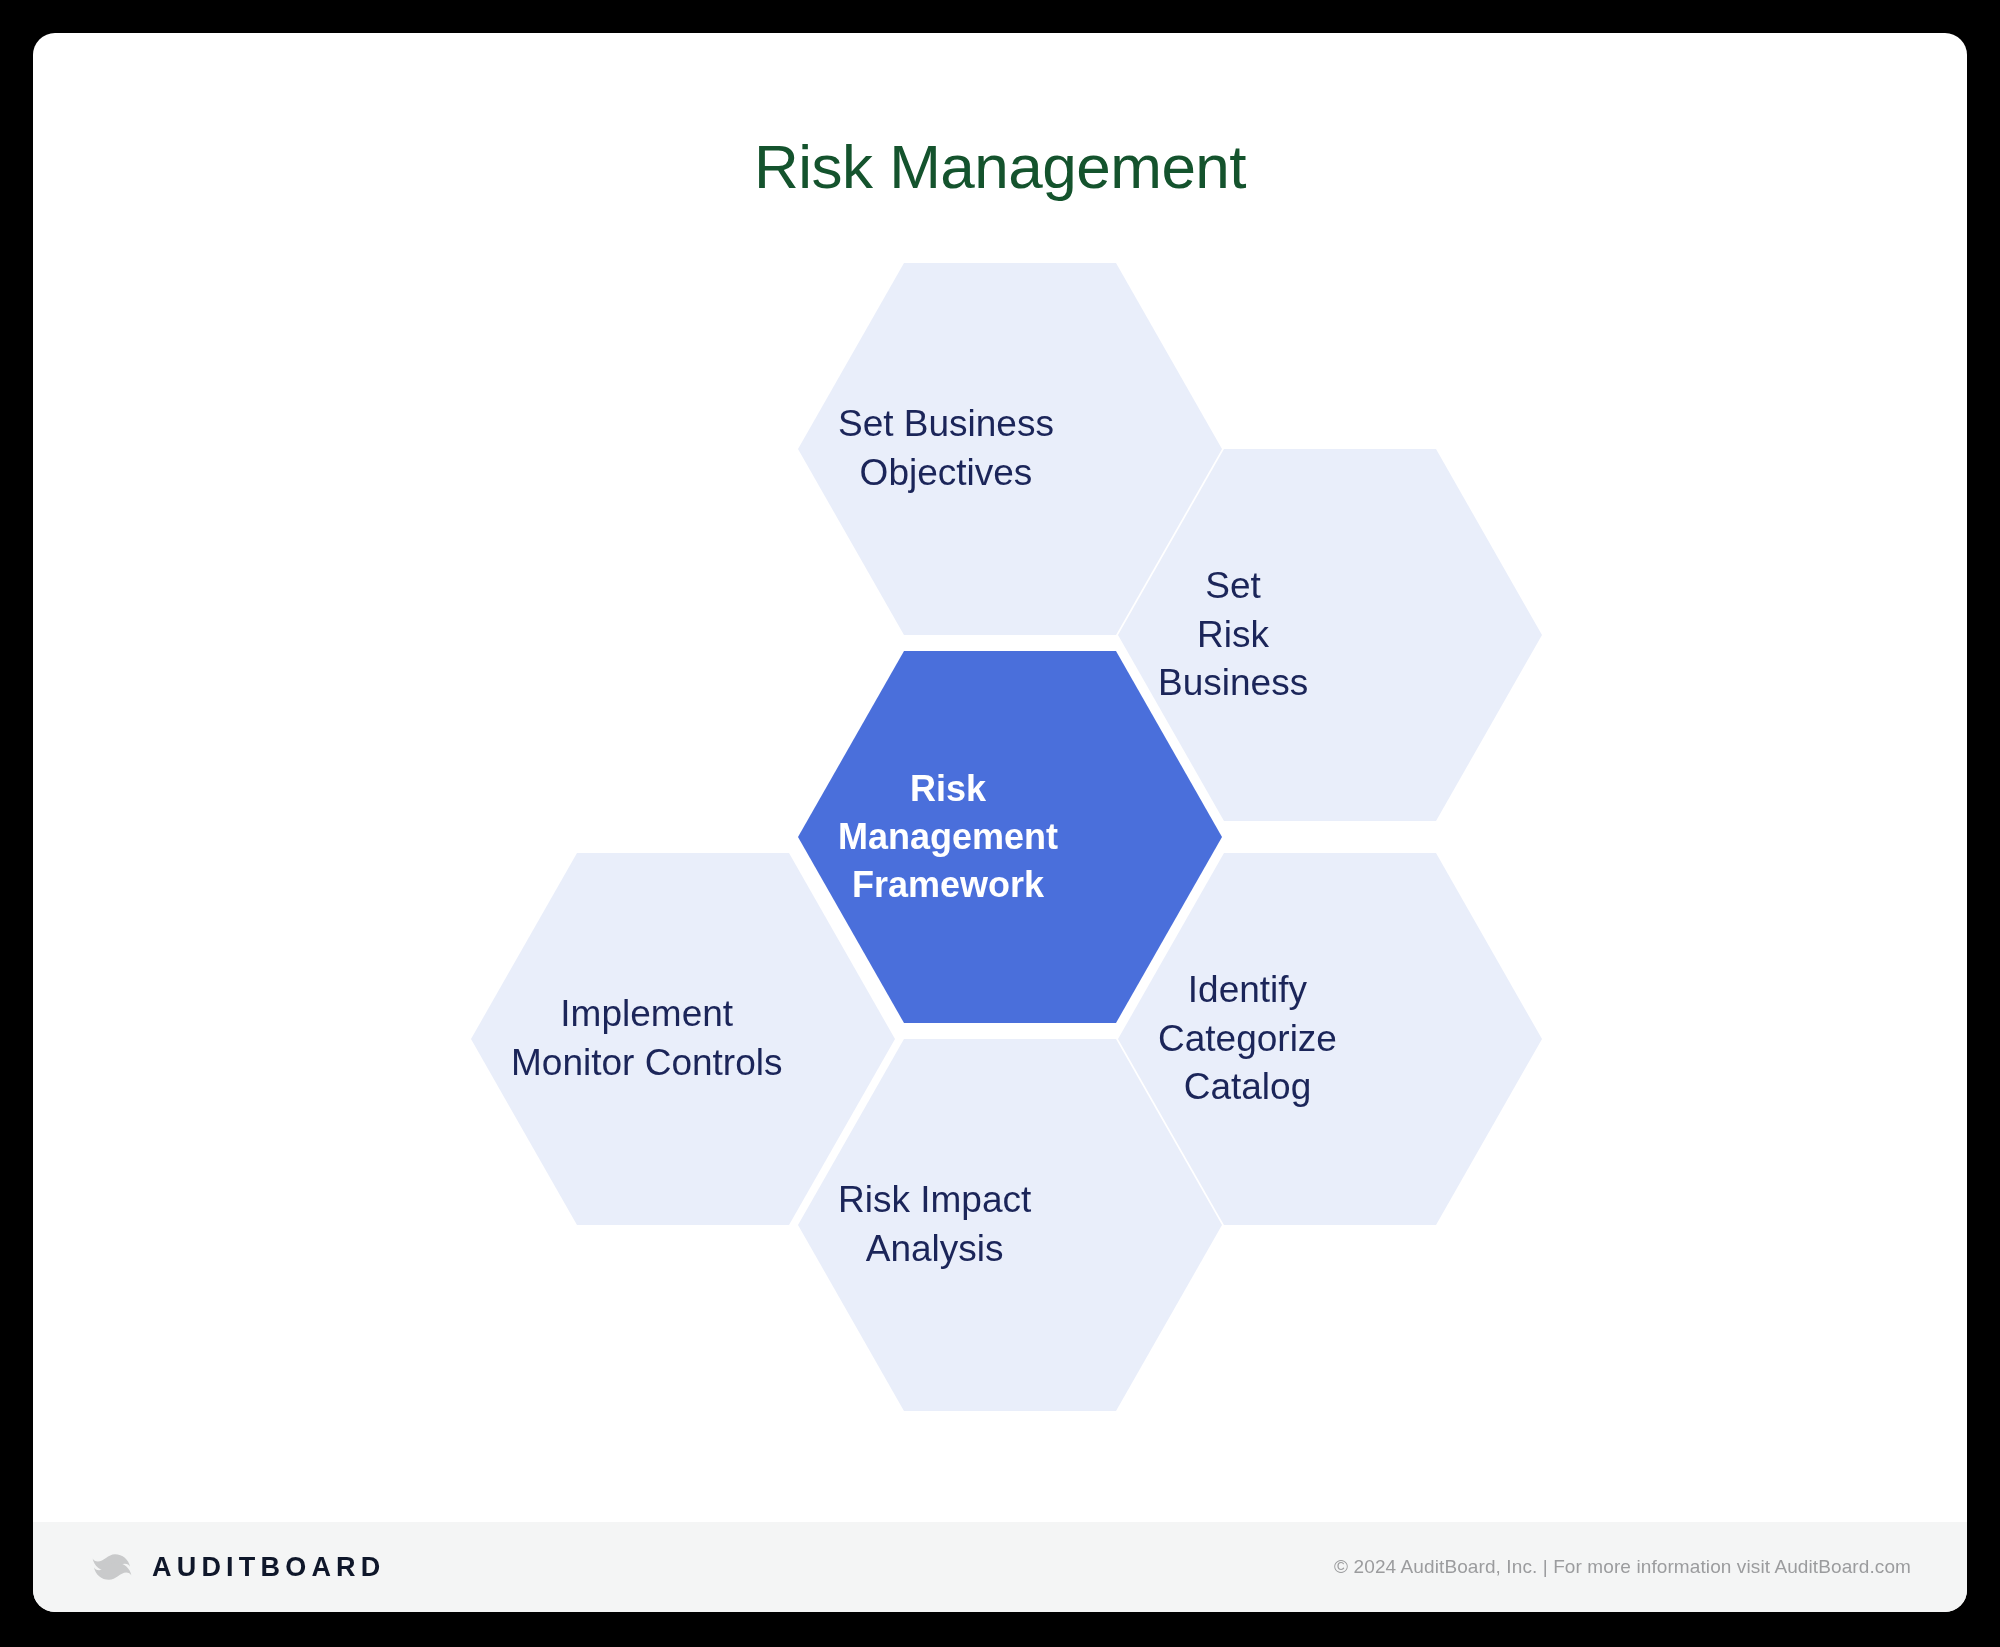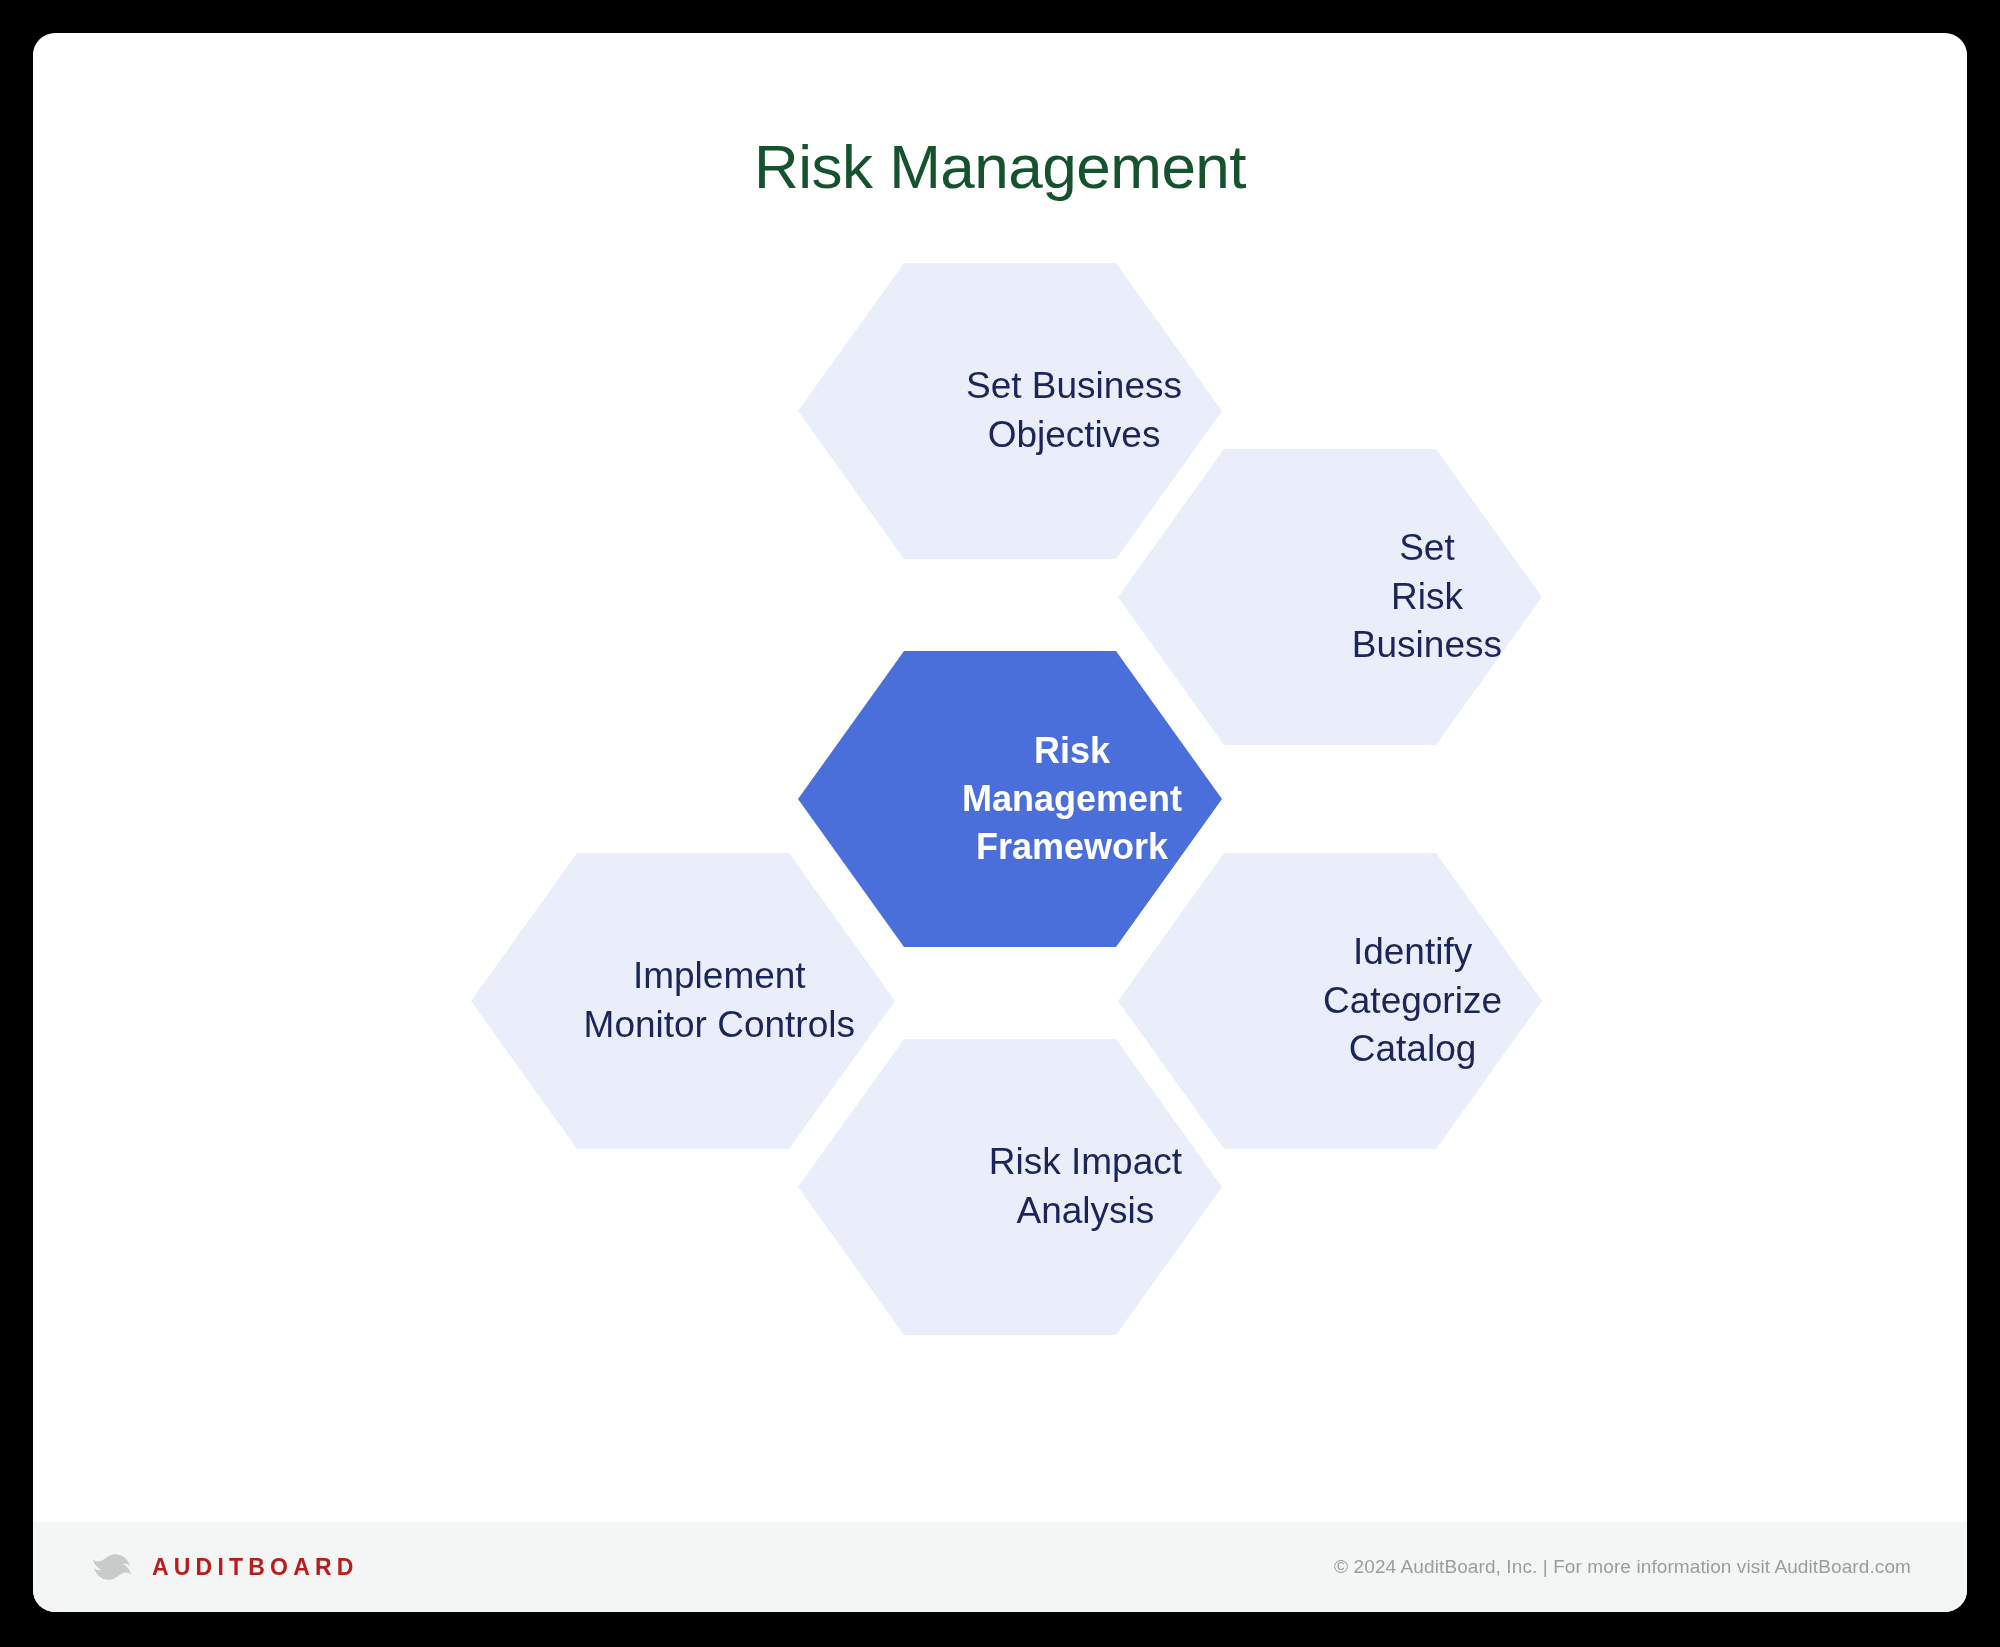--- a/index.html
+++ b/index.html
@@ -48,24 +48,24 @@
     position: absolute;
     left: 420px;
     top: 230px;
     width: 1150px;
     height: 1180px;
   }
 
   .hex {
     position: absolute;
     width: 424px;
-    height: 296px;
+    height: 372px;
     display: flex;
     align-items: center;
-    justify-content: flex-end;
+    justify-content: flex-start;
     text-align: center;
     clip-path: polygon(25% 0%, 75% 0%, 100% 50%, 75% 100%, 25% 100%, 0% 50%);
     -webkit-clip-path: polygon(25% 0%, 75% 0%, 100% 50%, 75% 100%, 25% 100%, 0% 50%);
   }
 
   .hex-outer {
     background: #E9EEFA;
   }
 
   .hex-center {
@@ -118,24 +118,24 @@
     gap: 17px;
   }
 
   .brand-mark {
     width: 46px;
     height: 34px;
     flex: 0 0 auto;
   }
 
   .brand-name {
-    font-size: 23px;
+    font-size: 27px;
     font-weight: 700;
     letter-spacing: 5.2px;
-    color: #b91c1c;
+    color: #0f172a;
     font-family: "Liberation Sans", sans-serif;
   }
 
   .footer-note {
     font-size: 19px;
     color: #9B9C9E;
     letter-spacing: 0.1px;
     font-family: "Liberation Sans", sans-serif;
     text-align: center;
   }

